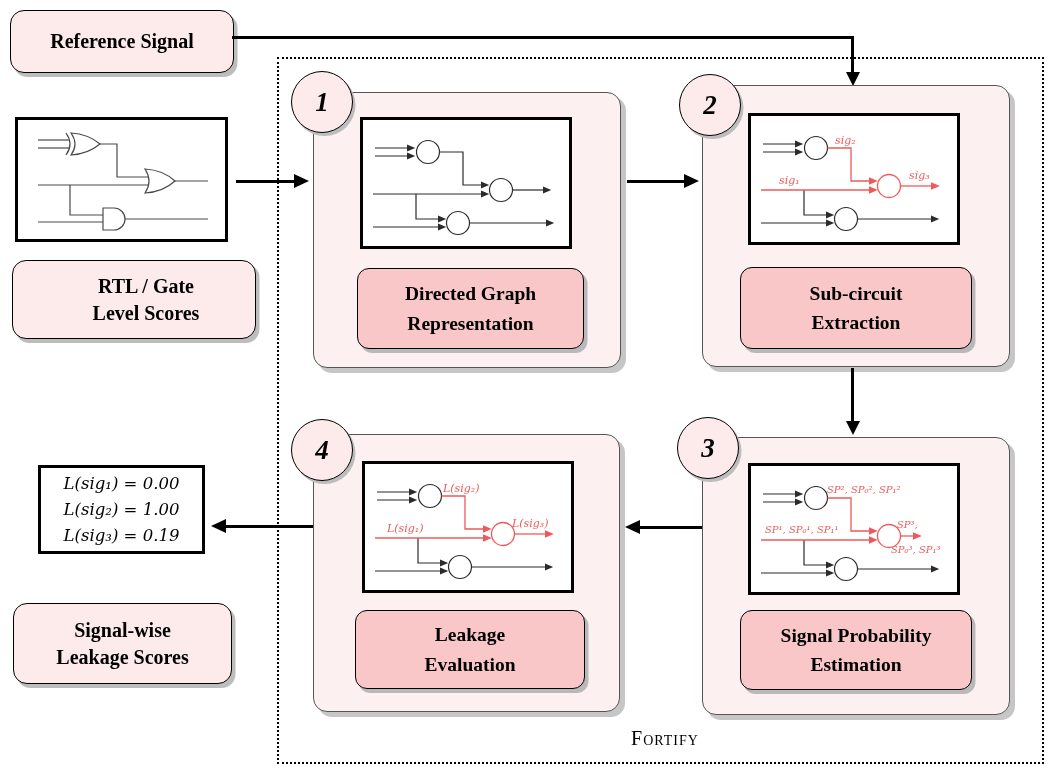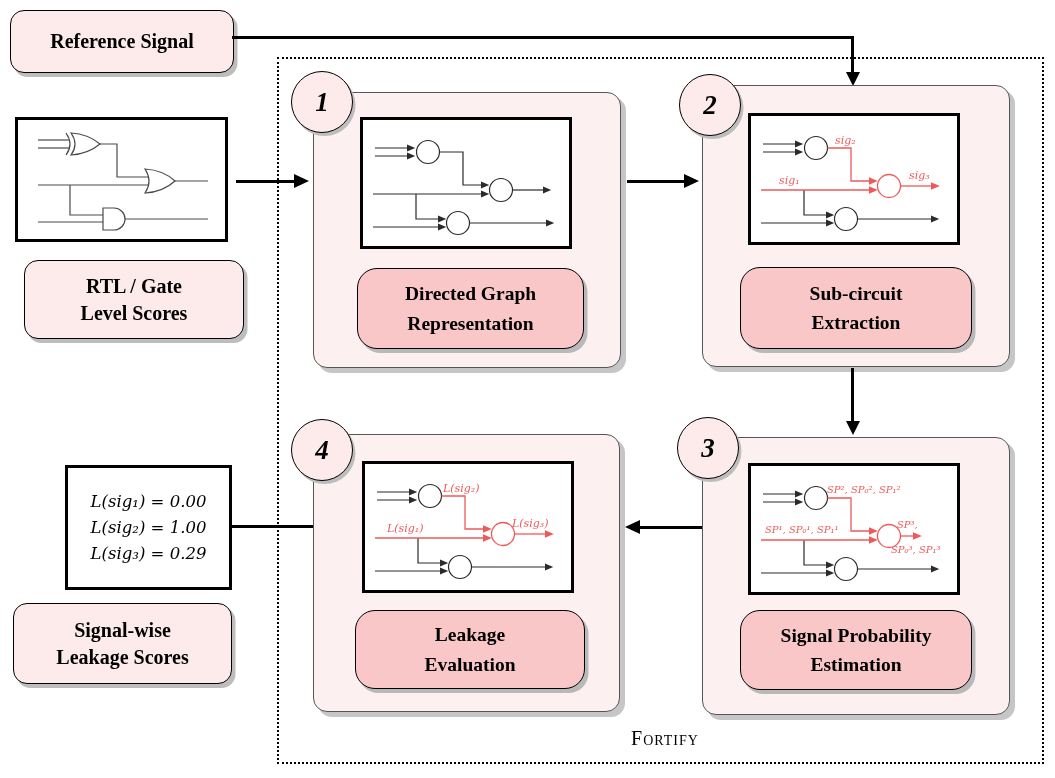--- a/index.html
+++ b/index.html
@@ -20,39 +20,39 @@
 
   
   .stage{position:absolute;background:#fdf0f0;border:1px solid #555;border-radius:14px;
          box-shadow:5px 5px 0 #c6c6c6;}
   .badge{position:absolute;width:60px;height:60px;border-radius:50%;background:#fdebeb;
          border:1.6px solid #000;box-shadow:2.5px 3px 0 #bdbdbd;display:flex;align-items:center;
          justify-content:center;font-size:27px;font-weight:bold;font-style:italic;}
   .whitebox{position:absolute;width:212px;height:132px;background:#fff;border:3px solid #000;
             box-sizing:border-box;}
   .whitebox svg{display:block;}
-  .pill{position:absolute;background:#f9c7c7;border:1.4px solid #000;border-radius:20px;
+  .pill{position:absolute;background:#f9c7c7;border:1.4px solid #000;border-radius:12px;
         box-shadow:3.5px 4px 0 #b9b9b9;display:flex;flex-direction:column;align-items:center;
         justify-content:center;font-weight:bold;font-size:19.5px;line-height:1.5;text-align:center;}
 
   
   .hline,.vline{position:absolute;background:#000;}
   .tri{position:absolute;width:0;height:0;}
   .tri-right{border-top:7.5px solid transparent;border-bottom:7.5px solid transparent;
              border-left:15px solid #000;}
   .tri-left{border-top:7.5px solid transparent;border-bottom:7.5px solid transparent;
             border-right:15px solid #000;}
   .tri-down{border-left:7px solid transparent;border-right:7px solid transparent;
             border-top:14px solid #000;}
 
   
-  .scoresbox{position:absolute;left:38px;top:465px;width:167px;height:125px;background:#fff;
+  .scoresbox{position:absolute;left:38px;top:465px;width:167px;height:89px;background:#fff;
              border:3px solid #000;box-sizing:border-box;display:flex;flex-direction:column;
              justify-content:center;align-items:center;gap:7px;
-             font-family:"DejaVu Serif",serif;font-style:italic;font-size:16.5px;margin-left:27px;}
+             font-family:"DejaVu Serif",serif;font-style:italic;font-size:16.5px;}
 
   
   .glabel{font-family:"DejaVu Serif",serif;font-style:italic;fill:#ee5a5a;}
   text.sz11{font-size:11px;} text.sz10{font-size:10px;}
 </style>
 </head>
 <body>
 
 <div class="canvas">
 
@@ -79,21 +79,21 @@
         <path d="M 52 65 V 95 H 85"></path>
         <path d="M 20 102 H 85"></path>
         <path d="M 127 49 Q 145 50 157 61 Q 145 72 127 73 Q 135 61 127 49 Z" fill="#fff"></path>
         <path d="M 157 61 H 190"></path>
         <path d="M 85 88 L 96 88 A 11 11 0 0 1 96 110 L 85 110 Z" fill="#fff"></path>
         <path d="M 107 99 H 190"></path>
       </g>
     </svg>
   </div>
 
-  <div class="pinkbox" style="left:24px;top:260px;width:218px;height:77px;">
+  <div class="pinkbox" style="left:12px;top:260px;width:218px;height:77px;padding-left:24px;">
     <div>RTL / Gate</div>
     <div>Level Scores</div>
   </div>
 
   <div class="hline" style="left:236px;top:180px;width:58px;height:3px;"></div>
   <div class="tri tri-right" style="left:294px;top:174px;"></div>
 
   <div class="stage" style="left:313px;top:92px;width:306px;height:274px;"></div>
   <div class="badge" style="left:291px;top:71px;">
     <span>1</span>
@@ -251,20 +251,20 @@
     <div>Leakage</div>
     <div>Evaluation</div>
   </div>
 
   <div class="hline" style="left:226px;top:525px;width:87px;height:3px;"></div>
   <div class="tri tri-left" style="left:211px;top:519px;"></div>
 
   <div class="scoresbox">
     <div>L(sig₁) = 0.00</div>
     <div>L(sig₂) = 1.00</div>
-    <div>L(sig₃) = 0.29</div>
+    <div>L(sig₃) = 0.19</div>
   </div>
   <div class="pinkbox" style="left:13px;top:603px;width:217px;height:79px;">
     <div>Signal-wise</div>
     <div>Leakage Scores</div>
   </div>
 
 </div>
 
 </body></html>

